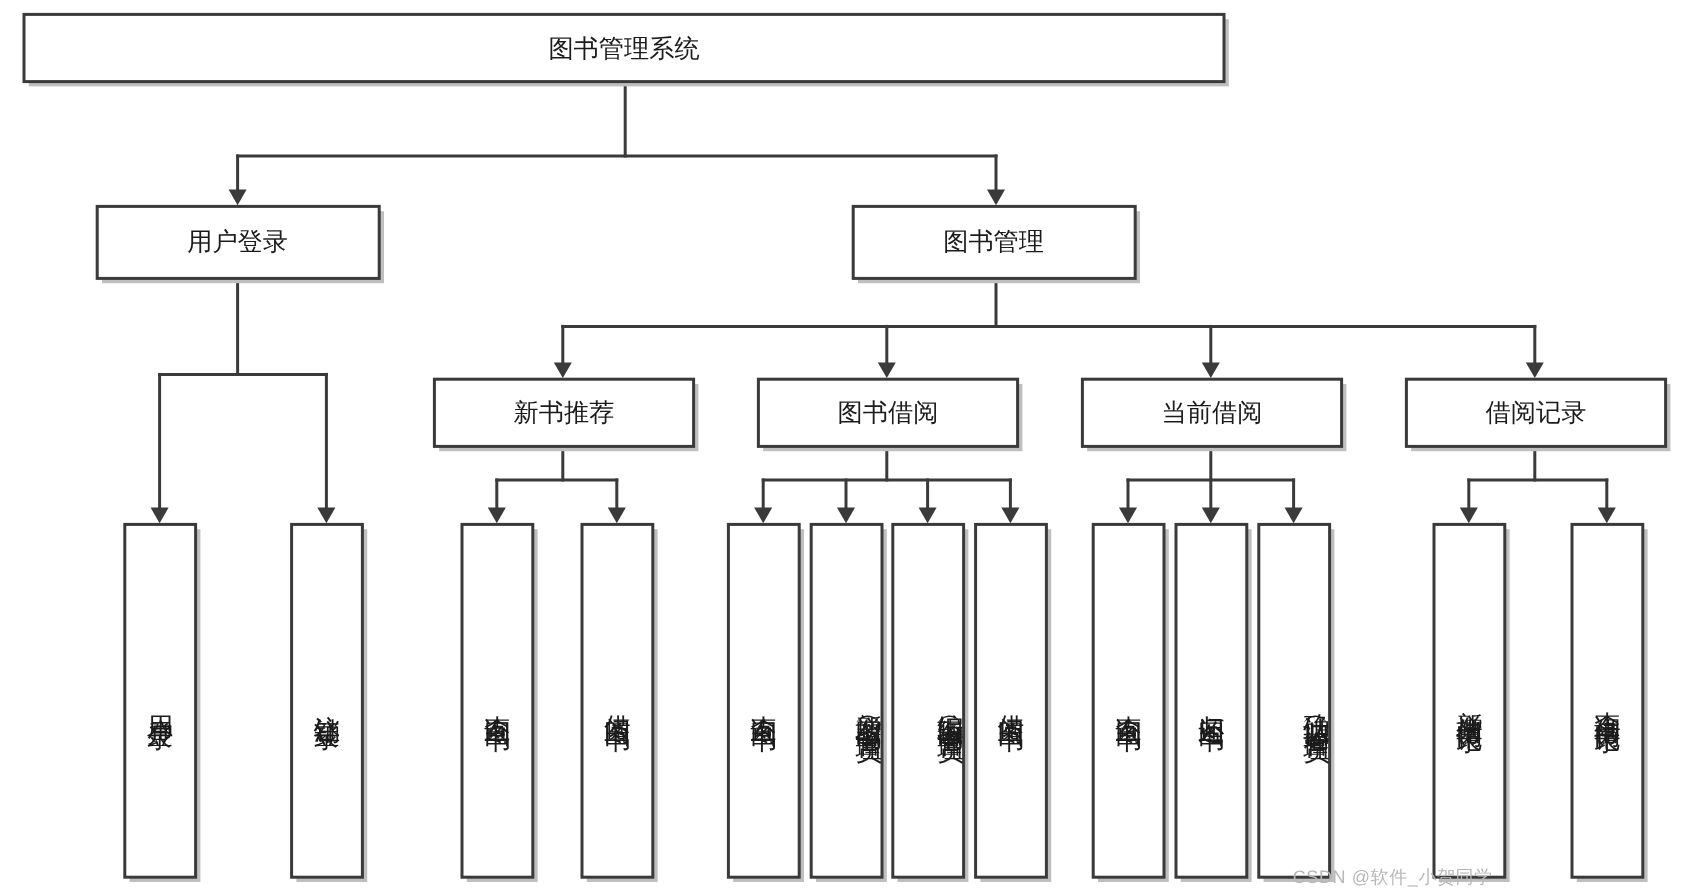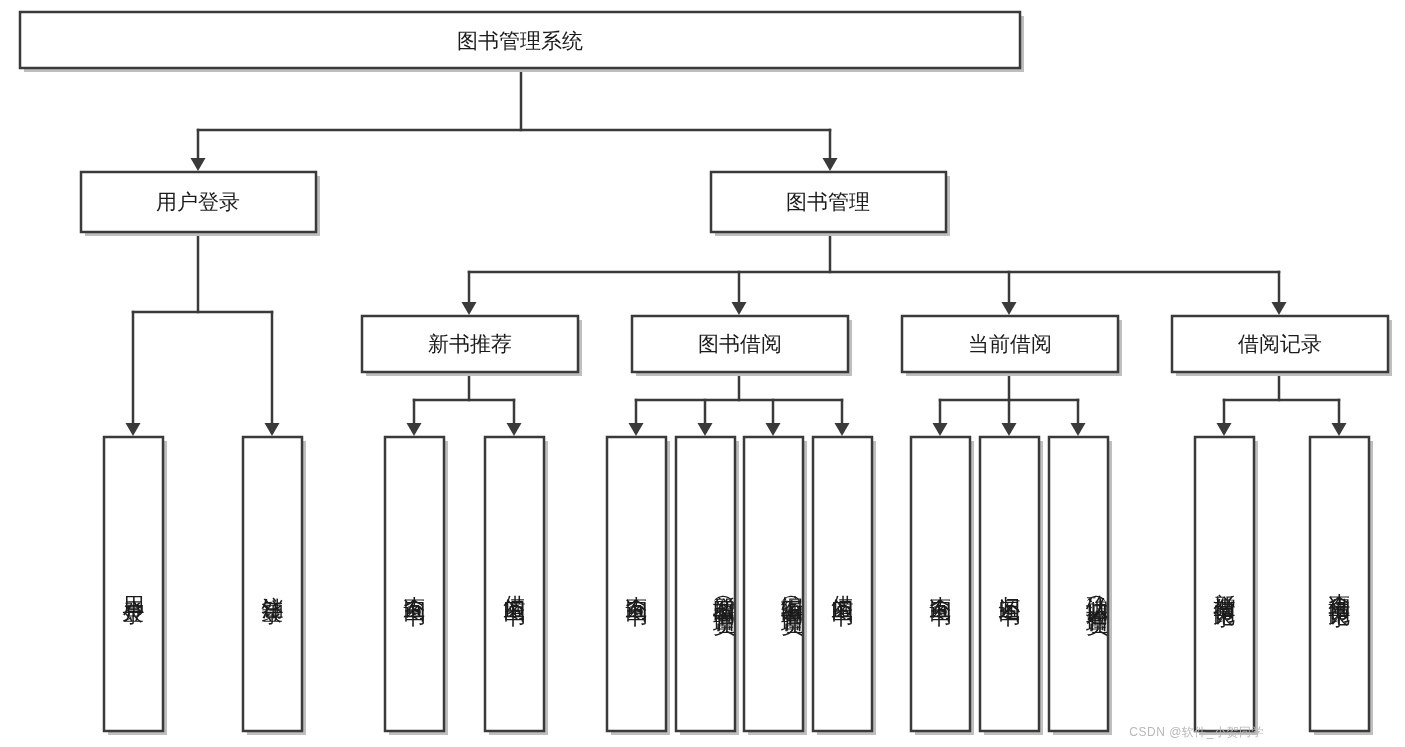--- a/index.html
+++ b/index.html
@@ -63,24 +63,24 @@
     letter-spacing: 3px;
     display: flex;
     align-items: center;
     justify-content: center;
     text-align: center;
     white-space: nowrap;
     pointer-events: none;
   }
   .watermark {
     position: absolute;
-    right: 8px;
+    right: 28px;
     bottom: 6px;
     font-family: "Liberation Sans", "DejaVu Sans", sans-serif;
-    font-size: 12px;
+    font-size: 15px;
     color: #b8b8b8;
     white-space: nowrap;
     letter-spacing: 0.5px;
   }
 </style>
 </head>
 <body>
 
 <div id="diagram-root">
 

